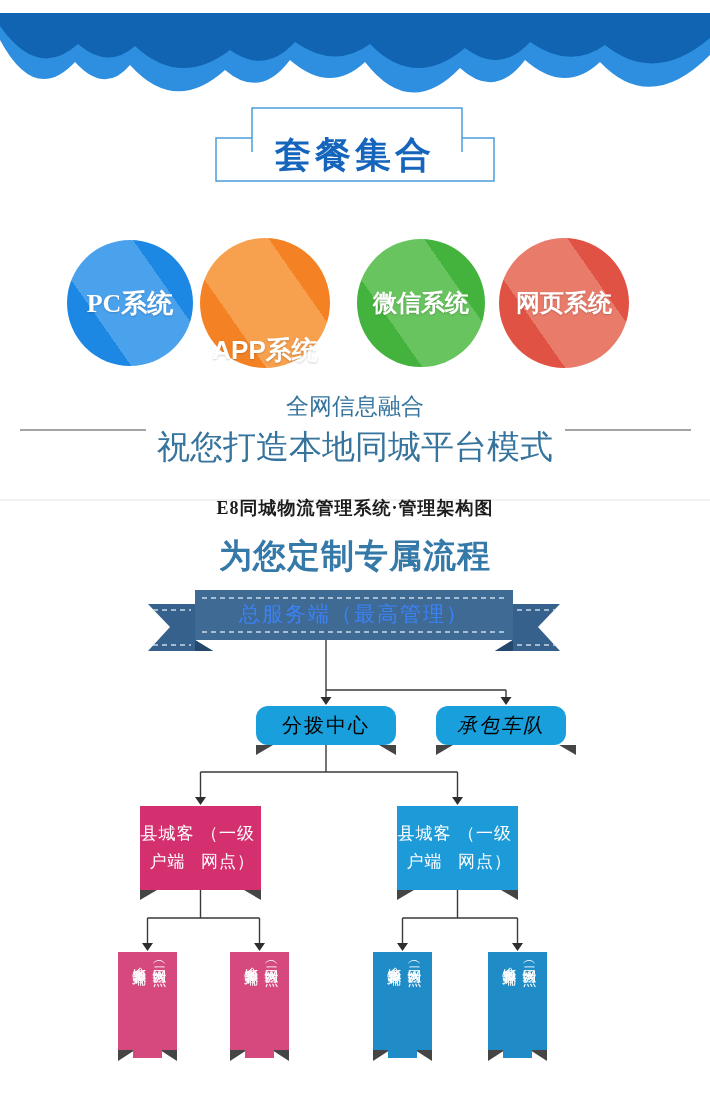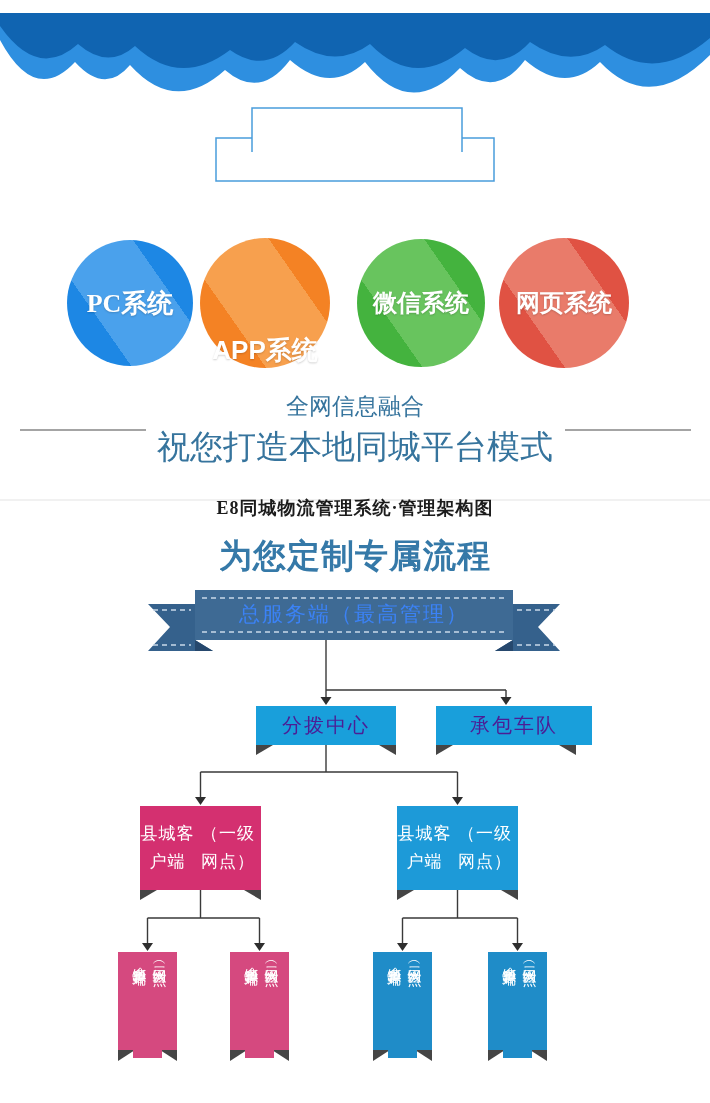--- a/index.html
+++ b/index.html
@@ -32,23 +32,23 @@
   .sec-title{left:0;top:494px;width:710px;height:28px;
     font-size:18px;font-weight:800;color:#1c1c1c;letter-spacing:1px;font-family:Liberation Serif, serif;}
   .sec-subtitle{left:0;top:537px;width:710px;height:38px;
     font-size:33px;font-weight:700;color:#3579a8;letter-spacing:1px;font-family:Liberation Mono, monospace;}
 
   
   .ribbon-label{left:195px;top:589px;width:318px;height:50px;
     font-size:21px;font-weight:500;color:#3b82f6;letter-spacing:2px;}
 
   
-  .flow-box{color:#4c1d95;}
+  .flow-box{color:#000000;border-radius:12px;}
   .dispatch{left:256px;top:706px;width:140px;height:39px;font-size:20px;letter-spacing:2px;}
-  .fleet{left:436px;top:706px;width:156px;height:39px;font-size:20px;letter-spacing:2px;}
+  .fleet{left:436px;top:706px;width:130px;height:39px;font-size:20px;letter-spacing:2px;font-style:italic;}
 
   
   .county{width:121px;height:84px;font-size:17px;line-height:1.65;
     flex-direction:row;color:#fff;letter-spacing:1px;}
   .county1{left:140px;top:806px;}
   .county2{left:397px;top:806px;}
 
   
   .township{width:59px;height:98px;color:#fff;
     writing-mode:vertical-rl;text-orientation:mixed;
@@ -127,20 +127,21 @@
     </g>
 
     <g>
       <rect x="133" y="1050" width="29" height="8" fill="#d5497f"></rect>
       <rect x="245" y="1050" width="29" height="8" fill="#d5497f"></rect>
       <rect x="388" y="1050" width="29" height="8" fill="#1f8cc8"></rect>
       <rect x="503" y="1050" width="29" height="8" fill="#1f8cc8"></rect>
     </g>
   </svg>
 
+  <div class="abs center-text pkg-title">套餐集合</div>
 
   <div class="abs center-text sys-circle c1" style="background: linear-gradient(55deg, rgb(29, 135, 228) 30%, rgb(74, 161, 236) 30%, rgb(74, 161, 236) 72%, rgb(29, 135, 228) 72%); font-family: Liberation Serif, serif;">
     <span>PC系统</span>
   </div>
   <div class="abs center-text sys-circle c2" style="background: linear-gradient(55deg, rgb(244, 130, 36) 30%, rgb(247, 160, 78) 30%, rgb(247, 160, 78) 72%, rgb(244, 130, 36) 72%);">
     <span>APP系统</span>
   </div>
   <div class="abs center-text sys-circle c3" style="background: linear-gradient(55deg, rgb(68, 179, 62) 30%, rgb(104, 196, 94) 30%, rgb(104, 196, 94) 72%, rgb(68, 179, 62) 72%);">
     <span>微信系统</span>
   </div>

